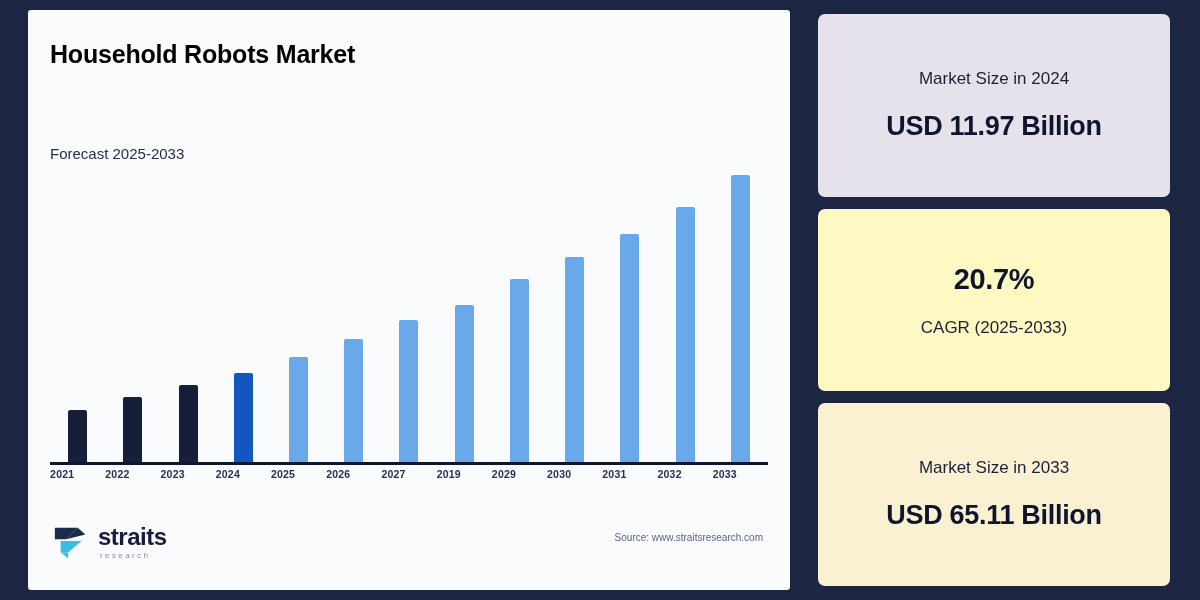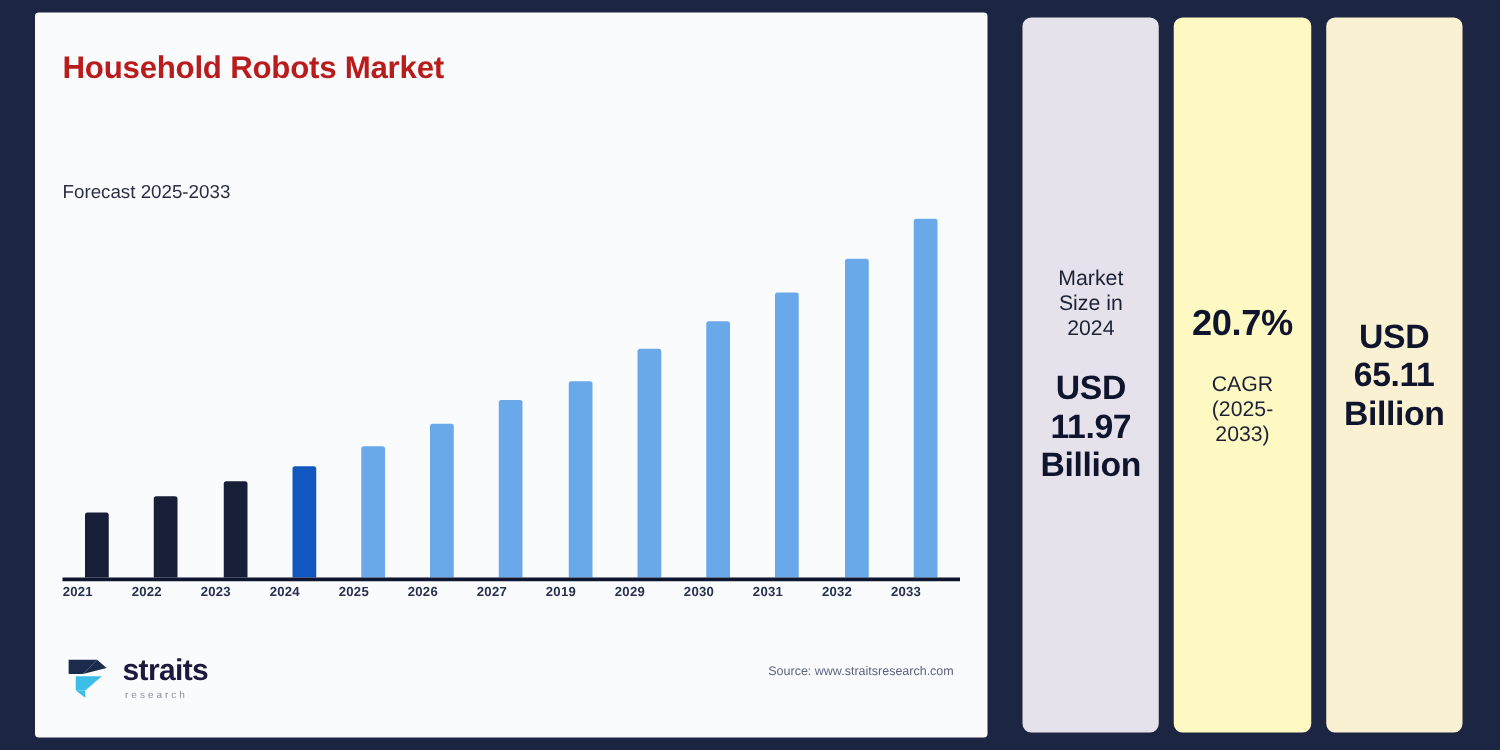--- a/index.html
+++ b/index.html
@@ -21,21 +21,21 @@
     left:28px; top:10px;
     width:762px; height:580px;
     background:#fafbfd;
     border-radius:3px;
   }
   .chart-title {
     position:absolute;
     left:22px; top:30px;
     font-size:25px;
     font-weight:bold;
-    color:#b91c1c;
+    color:#000000;
     letter-spacing:-0.2px;
   }
   .chart-subtitle {
     position:absolute;
     left:22px; top:111px;
     font-size:15px;
     color:#2b2f45;
     margin-top:24px;
   }
 
@@ -118,21 +118,21 @@
     color:#5d6480;
   }
 
   
   .cards {
     position:absolute;
     left:818px; top:14px;
     width:352px;
     height:572px;
     display:flex;
-    flex-direction:row;
+    flex-direction:column;
     gap:12px;
     justify-content:center;
   }
   .card {
     flex:1;
     border-radius:7px;
     display:flex;
     flex-direction:column;
     align-items:center;
     justify-content:center;
@@ -248,17 +248,18 @@
   <div class="cards" id="cards">
       <div class="card" style="background: rgb(230, 226, 236);">
         <div class="card-small">Market Size in 2024</div>
         <div class="card-big">USD 11.97 Billion</div>
       </div>
       <div class="card" style="background: #fef9c3;">
         <div class="card-huge">20.7%</div>
         <div class="card-small">CAGR (2025-2033)</div>
       </div>
       <div class="card" style="background: rgb(250, 240, 210);">
+        <div class="card-small">Market Size in 2033</div>
         <div class="card-big">USD 65.11 Billion</div>
       </div>
     </div>
 
 </div>
 
 </body></html>

